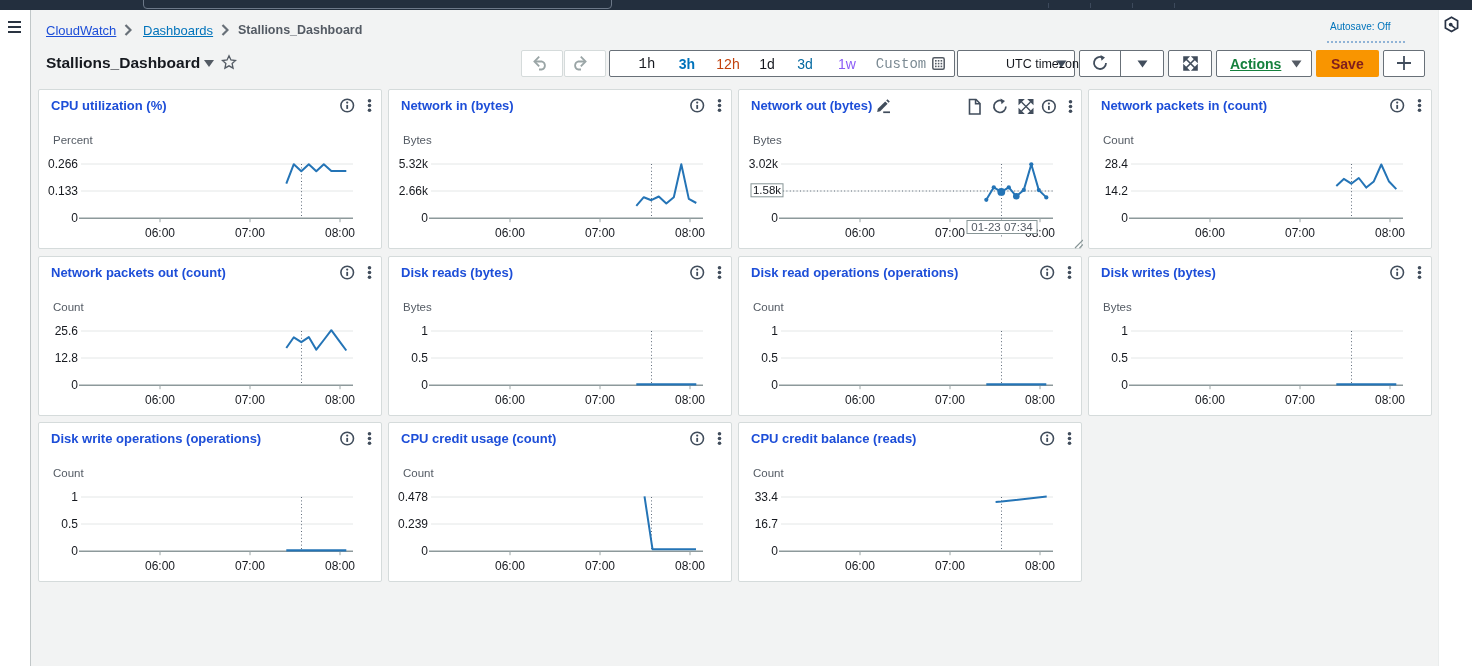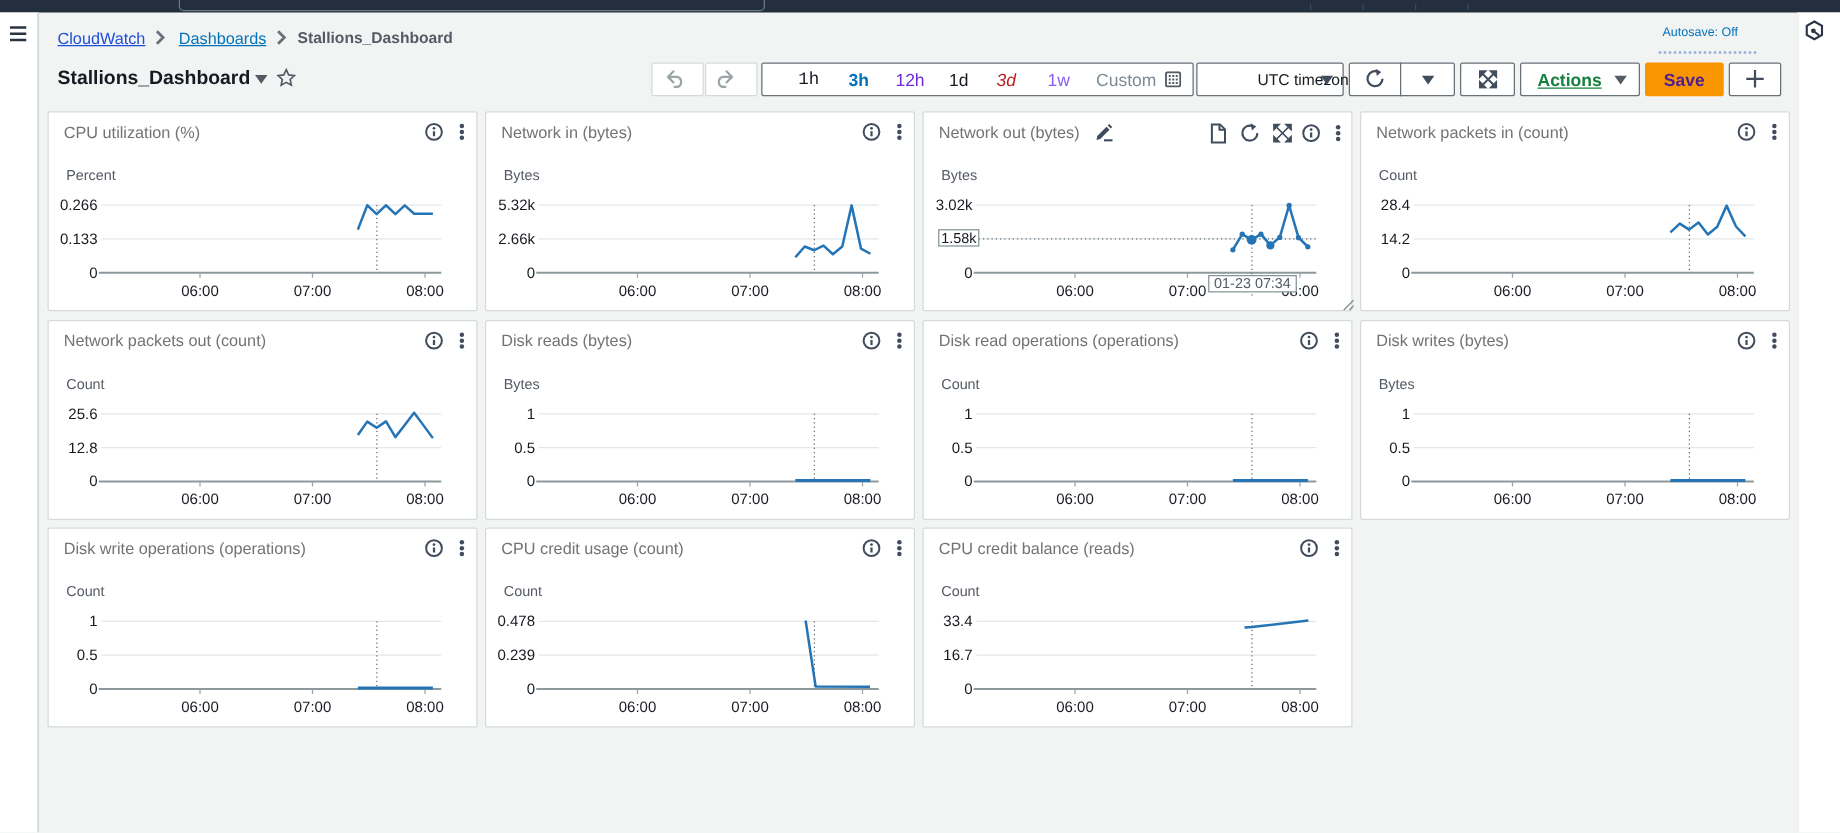--- a/index.html
+++ b/index.html
@@ -1,20 +1,20 @@
 <!DOCTYPE html>
 <html><head><meta charset="utf-8">
 <style>
   html,body{margin:0;padding:0;}
   body{width:1472px;height:666px;overflow:hidden;background:#f2f3f3;
        font-family:"Liberation Sans",sans-serif;position:relative;}
   .abs{position:absolute;}
   .card{position:absolute;width:344px;height:160px;background:#fff;
         border:1px solid #d5dbdb;border-radius:2px;box-sizing:border-box;}
-  .ctitle{position:absolute;left:12px;top:8px;font-size:13px;font-weight:normal;color:#737373;white-space:nowrap;text-align:right;}
+  .ctitle{position:absolute;left:12px;top:8px;font-size:13px;font-weight:bold;color:#1d4ed8;white-space:nowrap;text-align:right;}
   .btn{position:absolute;height:27px;background:#fff;border:1px solid #687078;border-radius:2px;box-sizing:border-box;}
 </style></head>
 <body>
 
 <div class="abs" style="left:0;top:0;width:1472px;height:10px;background:#232f3e;"></div>
 <div class="abs" style="left:143px;top:-20px;width:467px;height:27px;border:1px solid #6c7888;border-radius:4px;background:#232f3e;"></div>
 <div class="abs" style="left:1048px;top:3px;width:1px;height:5px;background:#3d4a5c;"></div>
 <div class="abs" style="left:1090px;top:3px;width:1px;height:5px;background:#3d4a5c;"></div>
 <div class="abs" style="left:1132px;top:3px;width:1px;height:5px;background:#3d4a5c;"></div>
 <div class="abs" style="left:1174px;top:3px;width:1px;height:5px;background:#3d4a5c;"></div>
@@ -52,25 +52,25 @@
 <path d="M2.5 6.5 H9 A4.2 4.2 0 0 1 9 14.5 H6" fill="none" stroke="#9aa5a6" stroke-width="1.8"></path>
 <path d="M6.2 1.6 L1.4 6.5 L6.2 11.4" fill="none" stroke="#9aa5a6" stroke-width="1.8"></path>
 </svg>
 <svg class="abs" style="left:570px;top:55px;" width="17" height="16" viewBox="0 0 17 16">
 <path d="M14.5 6.5 H8 A4.2 4.2 0 0 0 8 14.5 H11" fill="none" stroke="#9aa5a6" stroke-width="1.8"></path>
 <path d="M10.8 1.6 L15.6 6.5 L10.8 11.4" fill="none" stroke="#9aa5a6" stroke-width="1.8"></path>
 </svg>
 <div class="btn" style="left:609px;top:50px;width:346px;border:1.5px solid #687078;"></div>
 <div class="abs" style="left:647px;top:56px;transform:translateX(-50%);font-size:14px;font-weight:normal;color:#16191f;font-family:Liberation Mono, monospace;">1h</div>
 <div class="abs" style="left:687px;top:56px;transform:translateX(-50%);font-size:14px;font-weight:bold;color:#0073bb;">3h</div>
-<div class="abs" style="left:728px;top:56px;transform:translateX(-50%);font-size:14px;font-weight:normal;color:#6d28d9;">12h</div>
+<div class="abs" style="left:728px;top:56px;transform:translateX(-50%);font-size:14px;font-weight:normal;color:#c2410c;">12h</div>
 <div class="abs" style="left:767px;top:56px;transform:translateX(-50%);font-size:14px;font-weight:normal;color:#16191f;">1d</div>
-<div class="abs" style="left:805px;top:56px;transform:translateX(-50%);font-size:14px;font-weight:normal;color:#b91c1c;font-style:italic;">3d</div>
+<div class="abs" style="left:805px;top:56px;transform:translateX(-50%);font-size:14px;font-weight:normal;color:#0369a1;">3d</div>
 <div class="abs" style="left:847px;top:56px;transform:translateX(-50%);font-size:14px;font-weight:normal;color:#8b5cf6;">1w</div>
-<div class="abs" style="left:901px;top:56px;transform:translateX(-50%);font-size:14px;font-weight:normal;color:#7b8a93;">Custom</div>
+<div class="abs" style="left:901px;top:56px;transform:translateX(-50%);font-size:14px;font-weight:normal;color:#7b8a93;font-family:Liberation Mono, monospace;">Custom</div>
 <svg class="abs" style="left:932px;top:57px;" width="13" height="13" viewBox="0 0 13 13">
 <rect x="0.8" y="0.8" width="11.4" height="11.4" rx="1.5" fill="none" stroke="#545b64" stroke-width="1.5"></rect>
 <g fill="#545b64">
 <rect x="3" y="3" width="1.6" height="1.6"></rect>
       <rect x="5.8" y="3" width="1.6" height="1.6"></rect>
       <rect x="8.6" y="3" width="1.6" height="1.6"></rect>
 <rect x="3" y="5.8" width="1.6" height="1.6"></rect>
       <rect x="5.8" y="5.8" width="1.6" height="1.6"></rect>
       <rect x="8.6" y="5.8" width="1.6" height="1.6"></rect>
 <rect x="3" y="8.6" width="1.6" height="1.6"></rect>
@@ -101,21 +101,21 @@
 <path d="M1 14 L1 9.8 L5.2 14 Z"></path>
       <path d="M14 14 L9.8 14 L14 9.8 Z"></path>
 </g>
   </svg>
 <div class="btn" style="left:1216px;top:50px;width:96px;"></div>
 <div class="abs" style="left:1230px;top:56px;font-size:14px;font-weight:bold;color:#15803d;text-decoration:underline;">Actions</div>
 <svg class="abs" style="left:1291px;top:60px;" width="11" height="8" viewBox="0 0 11 8">
 <path d="M0.5 0.5 L10.5 0.5 L5.5 7.5 Z" fill="#545b64"></path>
   </svg>
 <div class="abs" style="left:1316px;top:50px;width:63px;height:27px;background:#f99500;border-radius:2px;"></div>
-<div class="abs" style="left:1331px;top:56px;font-size:14px;font-weight:bold;color:#4c1d95;">Save</div>
+<div class="abs" style="left:1331px;top:56px;font-size:14px;font-weight:bold;color:#7f1d1d;">Save</div>
 <div class="btn" style="left:1383px;top:50px;width:42px;"></div>
 <svg class="abs" style="left:1396px;top:55px;" width="16" height="16" viewBox="0 0 16 16">
 <path d="M8 1 V15 M1 8 H15" stroke="#414d5c" stroke-width="1.8"></path>
   </svg>
 <div class="card" style="left:38px;top:89px;">
     <svg width="344" height="160" viewBox="0 0 344 160" style="position:absolute;left:0;top:0;">
       <path d="M42 74.0 H314 M42 101.0 H314" stroke="#e4e7e7" stroke-width="1"></path>
       <path d="M40 128.2 H314" stroke="#8d999b" stroke-width="1.6"></path>
       <path d="M121 128.2 V132.2" stroke="#9aa5a6" stroke-width="1"></path>
       <path d="M211 128.2 V132.2" stroke="#9aa5a6" stroke-width="1"></path>

